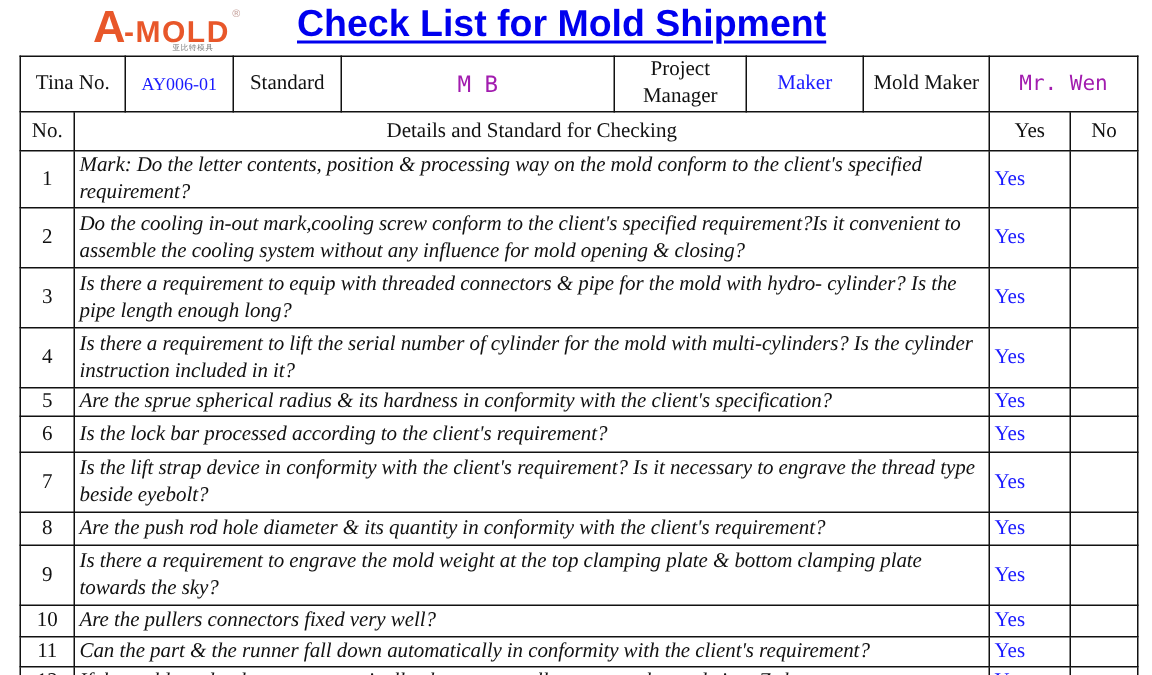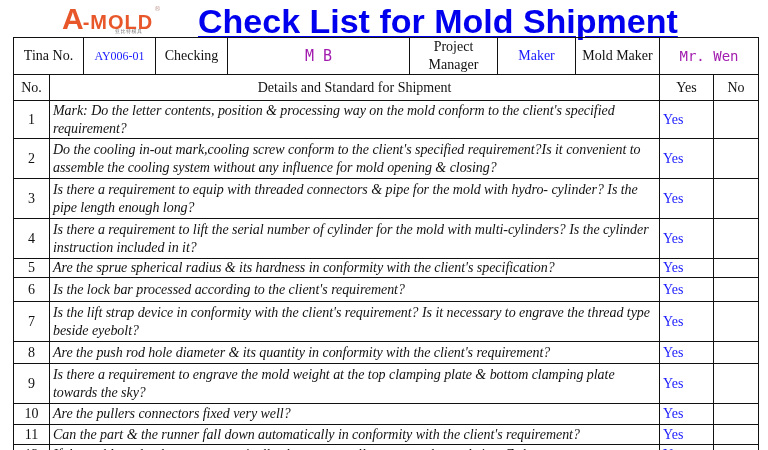--- a/index.html
+++ b/index.html
@@ -3,21 +3,21 @@
 <meta charset="utf-8">
 <style>
   html, body { margin:0; padding:0; background:#ffffff; }
   body { width:768px; height:450px; overflow:hidden; position:relative; font-family:"Liberation Serif", serif; color:#111; }
   .logo { position:absolute; left:62px; top:4px; width:118px; height:30px; }
   .logo-main { position:absolute; left:0; top:0; font-family:"Liberation Sans", sans-serif; font-weight:bold; color:#e8572a; line-height:1; }
   .logo-a { font-size:30px; letter-spacing:-1px; }
   .logo-rest { font-size:20px; letter-spacing:1px; }
   .logo-reg { position:absolute; left:92px; top:1px; font-size:7px; color:#c9a6a0; font-family:"DejaVu Sans", sans-serif; }
   .logo-sub { position:absolute; left:53px; top:24px; font-size:5px; color:#777; letter-spacing:0.5px; font-family:"DejaVu Sans", sans-serif; }
-  .title { position:absolute; left:198px; top:2px; font-family:"Liberation Sans", sans-serif; font-weight:bold; font-size:34px; color:#0000ee; text-decoration:underline; text-decoration-thickness:2px; text-underline-offset:3px; white-space:nowrap; }
+  .title { position:absolute; left:198px; top:2px; font-family:"Liberation Sans", sans-serif; font-weight:bold; font-size:25px; color:#0000ee; text-decoration:underline; text-decoration-thickness:2px; text-underline-offset:3px; white-space:nowrap; }
 
   table.sheet { position:absolute; left:13px; top:37px; border-collapse:collapse; table-layout:fixed; width:745px; }
   table.sheet td { border:1.5px solid #111; padding:0 3px; font-size:14px; line-height:18px; vertical-align:middle; overflow:hidden; }
   .c { text-align:center; }
   .blue { color:#1a1aff; }
   .mono { font-family:"DejaVu Sans Mono", monospace; font-size:13px; color:#a21caf; }
   .small { font-size:11.5px;margin-top:38px; }
   .num { text-align:center; font-size:15px; padding:0; }
   .yes { color:#1a1aff; font-size:15px; padding-left:2px; }
   .txt { font-size:13.6px; line-height:17px; letter-spacing:-0.05px;font-style:italic; }
@@ -42,30 +42,30 @@
       <col style="width:88px">
       <col style="width:78px">
       <col style="width:84px">
       <col style="width:54px">
       <col style="width:45px">
   </colgroup>
   <tbody>
       <tr style="height:24px">
     <td colspan="2" class="c">Tina No.</td>
     <td class="c blue" style="font-size:12px">AY006-01</td>
-    <td class="c">Checking</td>
+    <td class="c">Standard</td>
     <td class="c mono" style="font-size:15px">M B</td>
     <td class="c small">Project Manager</td>
     <td class="c blue">Maker</td>
     <td class="c">Mold Maker</td>
     <td colspan="2" class="c mono">Mr. Wen</td>
   </tr>
   <tr style="height:26px">
     <td class="c">No.</td>
-    <td colspan="7" class="c">Details and Standard for Shipment</td>
+    <td colspan="7" class="c">Details and Standard for Checking</td>
     <td class="c">Yes</td>
     <td class="c">No</td>
   </tr>
 
   <tr style="height:38px">
     <td class="num">1</td>
     <td colspan="7" class="txt">Mark: Do the letter contents, position &amp; processing way on the mold conform to the client's specified requirement?</td>
     <td class="yes">Yes</td>
     <td></td>
   </tr>

